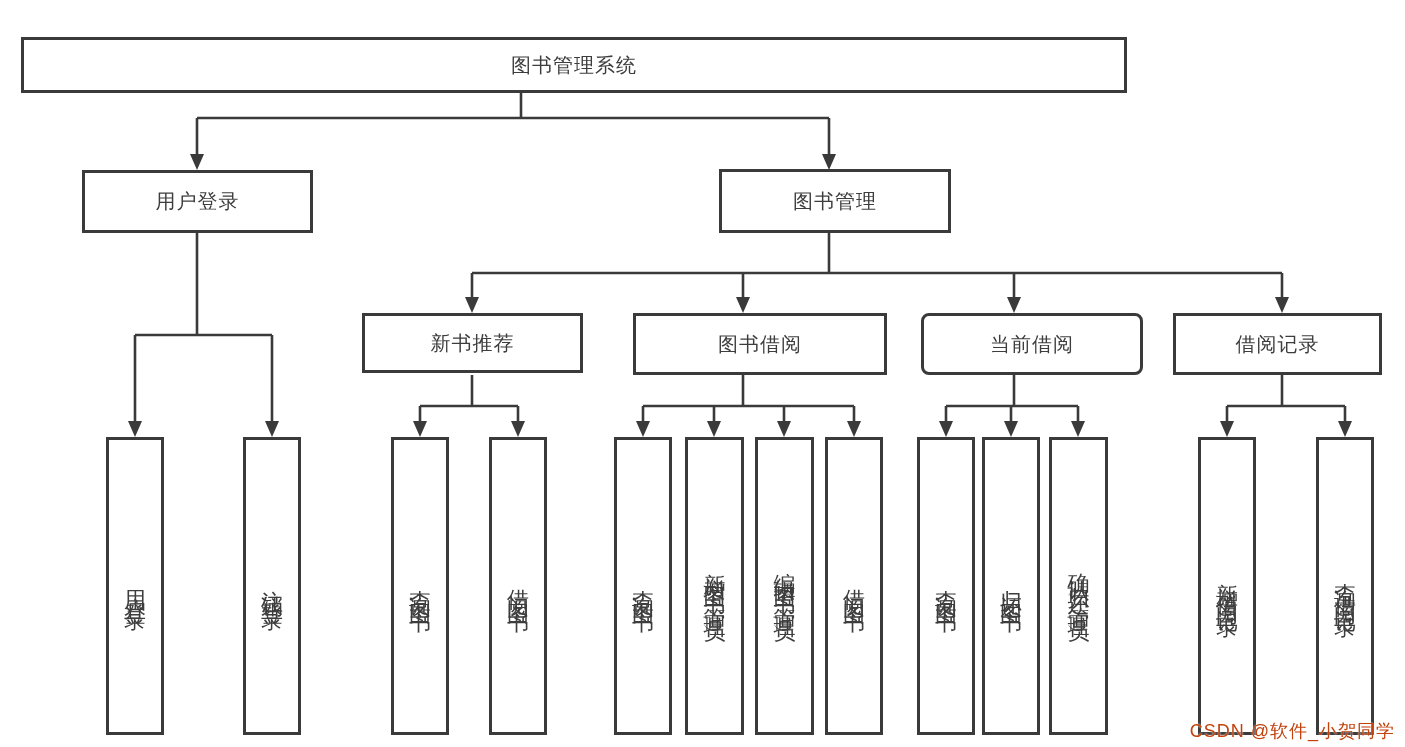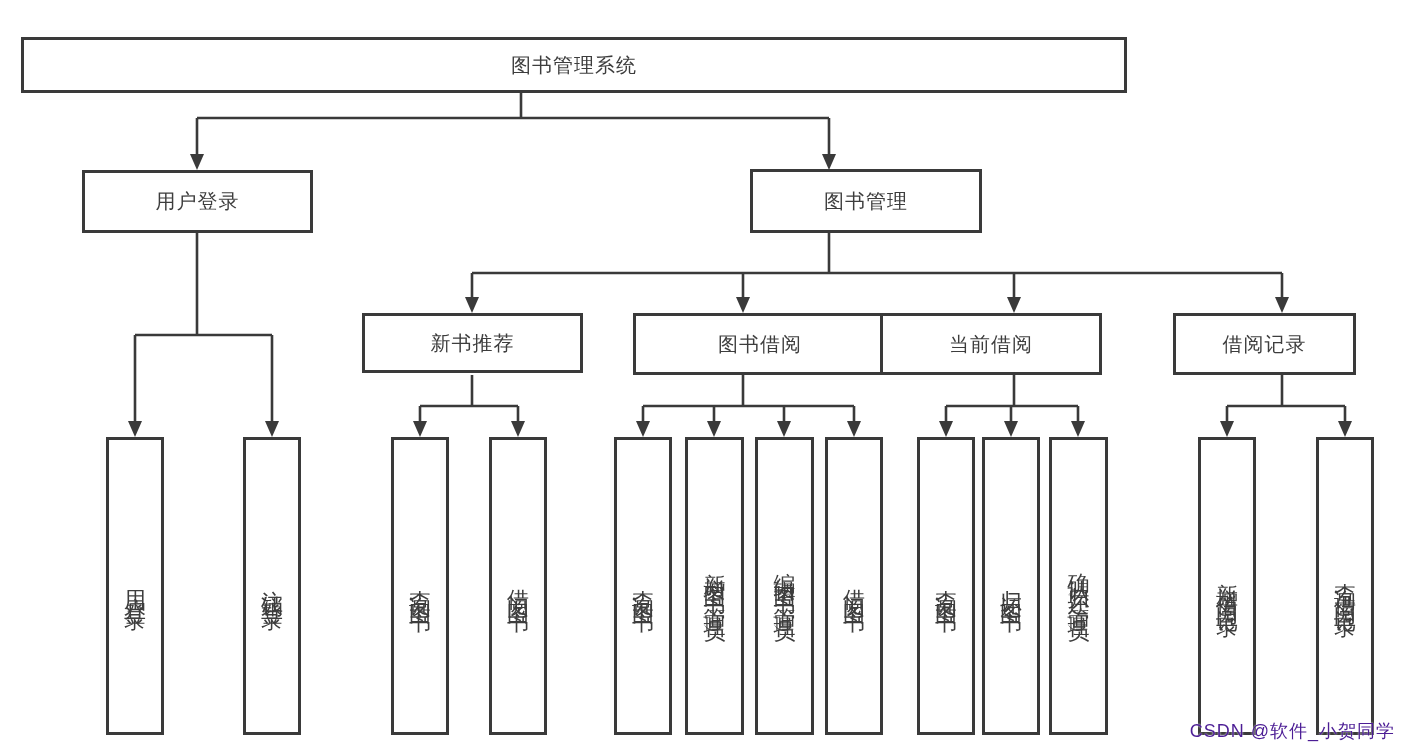--- a/index.html
+++ b/index.html
@@ -37,21 +37,21 @@
     font-size: 22px;
     letter-spacing: 7px;
     line-height: 1;
     padding: 4px 0;
   }
   .watermark {
     position: absolute;
     right: 10px;
     bottom: 4px;
     z-index: 10;
-    color: #4c1d95;
+    color: #c2410c;
     font-size: 18px;
     letter-spacing: 1px;
     text-shadow: 0 0 2px #ffffff;
     white-space: nowrap;
   }
 </style>
 </head>
 <body>
 
 <div class="canvas">
@@ -85,26 +85,26 @@
       <polygon points="1004,421 1018,421 1011,437"></polygon>
       <polygon points="1071,421 1085,421 1078,437"></polygon>
       <polygon points="1220,421 1234,421 1227,437"></polygon>
       <polygon points="1338,421 1352,421 1345,437"></polygon>
     </g>
   </svg>
 
   <div class="node" style="left:21px; top:13px; width:1106px; height:56px;margin-top:24px;">图书管理系统</div>
 
   <div class="node" style="left:82px; top:170px; width:231px; height:63px;">用户登录</div>
-  <div class="node" style="left:750px; top:169px; width:232px; height:64px;">图书管理</div>
+  <div class="node" style="left:719px; top:169px; width:232px; height:64px;">图书管理</div>
 
   <div class="node" style="left:362px; top:313px; width:221px; height:60px;">新书推荐</div>
   <div class="node" style="left:633px; top:313px; width:254px; height:62px;">图书借阅</div>
-  <div class="node" style="left:880px; top:313px; width:222px; height:62px;">当前借阅</div>
-  <div class="node" style="left:1173px; top:313px; width:183px; height:62px;">借阅记录</div>
+  <div class="node" style="left:921px; top:313px; width:222px; height:62px;border-radius:8px;">当前借阅</div>
+  <div class="node" style="left:1173px; top:313px; width:209px; height:62px;">借阅记录</div>
 
   <div class="node leaf" style="left:106px; top:437px; width:58px; height:298px;">用户登录</div>
   <div class="node leaf" style="left:243px; top:437px; width:58px; height:298px;">注销登录</div>
 
   <div class="node leaf" style="left:391px; top:437px; width:58px; height:298px;">查询图书</div>
   <div class="node leaf" style="left:489px; top:437px; width:58px; height:298px;">借阅图书</div>
 
   <div class="node leaf" style="left:614px; top:437px; width:58px; height:298px;">查询图书</div>
   <div class="node leaf" style="left:685px; top:437px; width:59px; height:298px;">新增图书（管理员）</div>
   <div class="node leaf" style="left:755px; top:437px; width:59px; height:298px;">编辑图书（管理员）</div>

